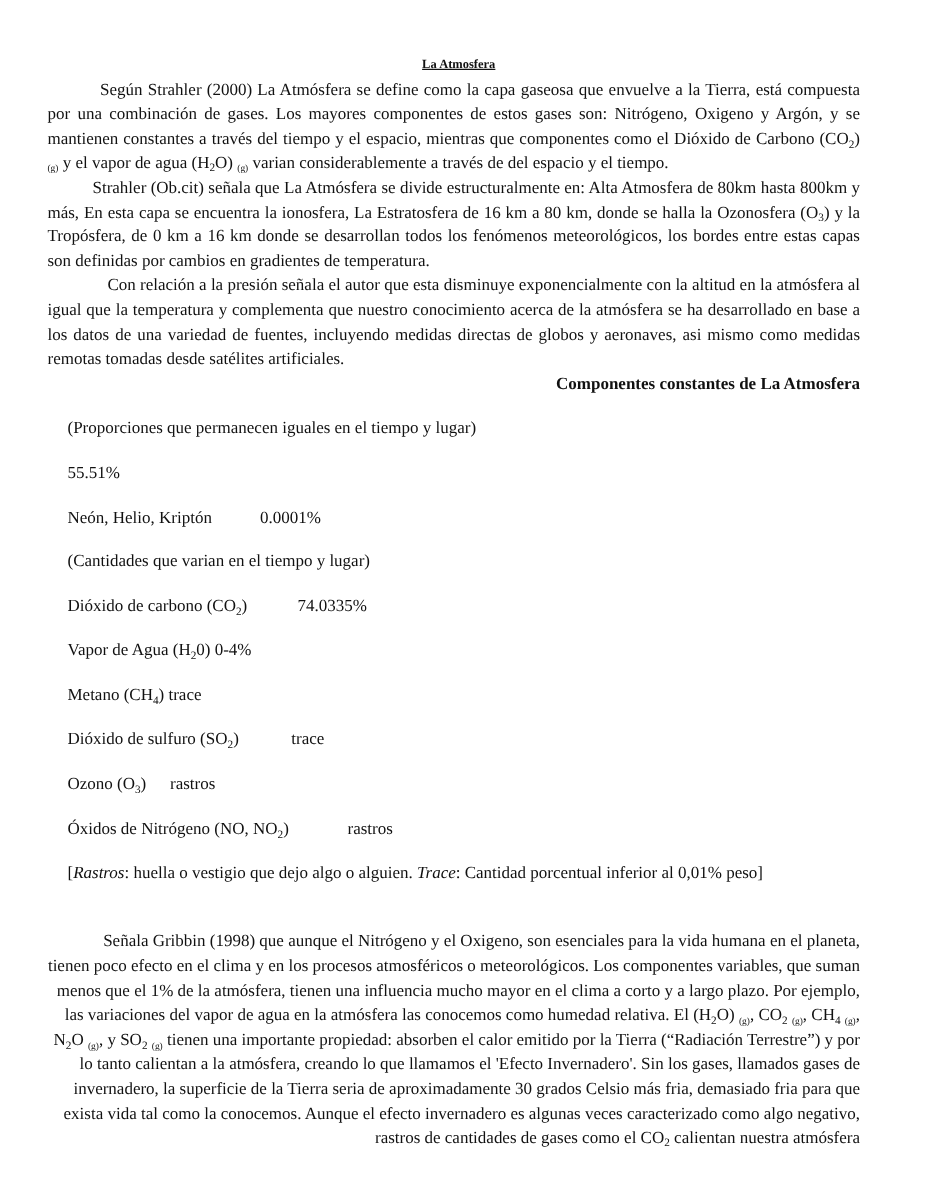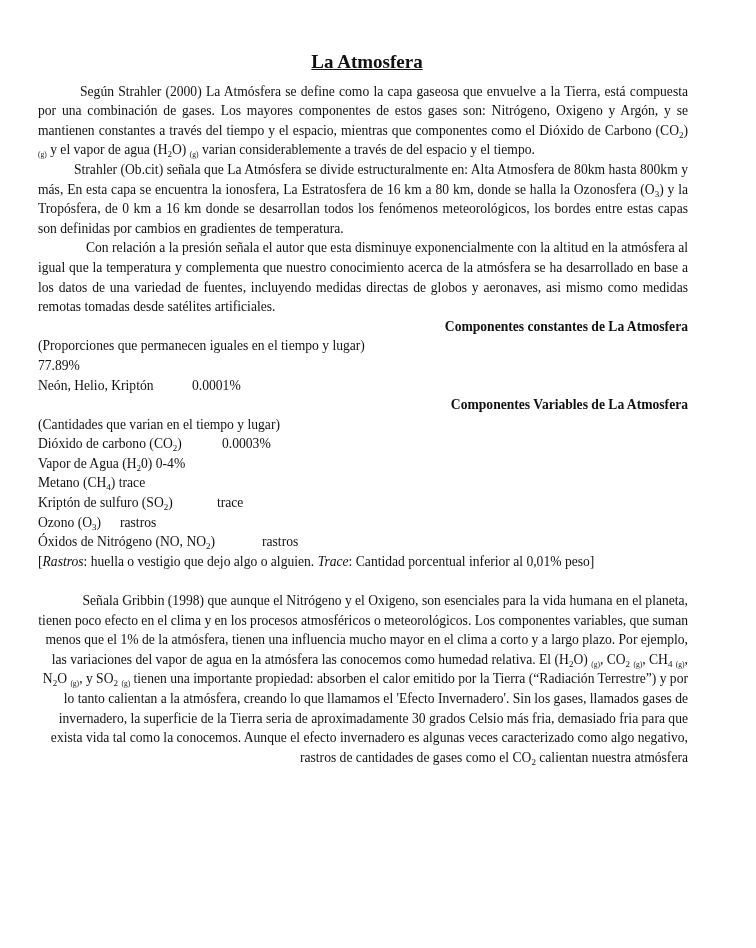--- a/index.html
+++ b/index.html
@@ -20,39 +20,39 @@
       left: 38px;
       top: 42px;
       width: 650px;
       font-size: 13.6px;
       line-height: 19.6px;
     }
     .title {
       text-align: center;
       font-weight: bold;
       text-decoration: underline;
-      margin: 10px;
-      font-size: 19px;
+      margin: 0;
+      font-size: 10px;
       line-height: 19.6px;
       padding-left: 8px;
     }
     .para {
       margin: 0;
       text-align: justify;
       text-indent: 42px;
     }
     .para.ind2 { text-indent: 48px; }
     .para.ind3 { text-indent: 36px; }
     .para.left { text-align: right; }
     .section-heading {
       text-align: right;
       font-weight: bold;
       margin: 0;
     }
-    .note, .row { margin: 0; white-space: pre; }
+    .note, .row { margin: 16px; white-space: pre; }
     .row { display: flex; }
     .row .lbl { display: inline-block; }
     .row .val { display: inline-block; }
     .gap { height: 19.6px; }
     sub { font-size: 9px; line-height: 0; vertical-align: -3px; }
     .tiny-sub { font-size: 7.5px; }
     i { font-style: italic; }
   </style>
 </head>
 <body>
@@ -65,46 +65,45 @@
 
   <p class="para ind3"><span>Strahler (Ob.cit) señala que La Atmósfera se divide estructuralmente en: Alta Atmosfera de 80km hasta 800km y más, En esta capa se encuentra la ionosfera,  La Estratosfera de 16 km a 80 km, donde se halla la Ozonosfera (O</span><sub>3</sub><span>)    y la Tropósfera, de 0 km a 16 km donde se desarrollan todos los fenómenos meteorológicos,  los bordes entre estas capas son definidas por cambios en gradientes de temperatura.</span></p>
 
   <p class="para ind2">Con relación a la presión señala el autor que esta  disminuye exponencialmente con la altitud en la atmósfera al igual que la temperatura y complementa que nuestro conocimiento acerca de la atmósfera se ha desarrollado en base a los datos de una variedad de fuentes, incluyendo medidas directas de globos y aeronaves, asi mismo como medidas remotas tomadas desde satélites artificiales.</p>
 
   <p class="section-heading">Componentes constantes de La Atmosfera</p>
   <p class="note">(Proporciones que permanecen iguales en el tiempo y lugar)</p>
 
   <div>
     <div class="row">
-      <span class="val">77.89%</span>
+      <span class="val">55.51%</span>
     </div>
     <div class="row">
       <span class="lbl" style="width:154px"><span>Neón, Helio, Kriptón</span></span>
       <span class="val">0.0001%</span>
     </div>
   </div>
 
-  <p class="section-heading">Componentes Variables de La Atmosfera</p>
   <p class="note">(Cantidades que varian en el tiempo y lugar)</p>
 
   <div>
     <div class="row">
       <span class="lbl" style="width:184px"><span>Dióxido de carbono (CO</span><sub>2</sub><span>)</span></span>
-      <span class="val">0.0003%</span>
+      <span class="val">74.0335%</span>
     </div>
     <div class="row">
       <span class="lbl"><span>Vapor de Agua (H</span><sub>2</sub><span>0) </span></span>
       <span class="val">0-4%</span>
     </div>
     <div class="row">
       <span class="lbl"><span>Metano (CH</span><sub>4</sub><span>) </span></span>
       <span class="val">trace</span>
     </div>
     <div class="row">
-      <span class="lbl" style="width:179px"><span>Kriptón de sulfuro (SO</span><sub>2</sub><span>)</span></span>
+      <span class="lbl" style="width:179px"><span>Dióxido de sulfuro (SO</span><sub>2</sub><span>)</span></span>
       <span class="val">trace</span>
     </div>
     <div class="row">
       <span class="lbl" style="width:82px"><span>Ozono (O</span><sub>3</sub><span>)</span></span>
       <span class="val">rastros</span>
     </div>
     <div class="row">
       <span class="lbl" style="width:224px"><span>Óxidos de Nitrógeno (NO, NO</span><sub>2</sub><span>)</span></span>
       <span class="val">rastros</span>
     </div>

